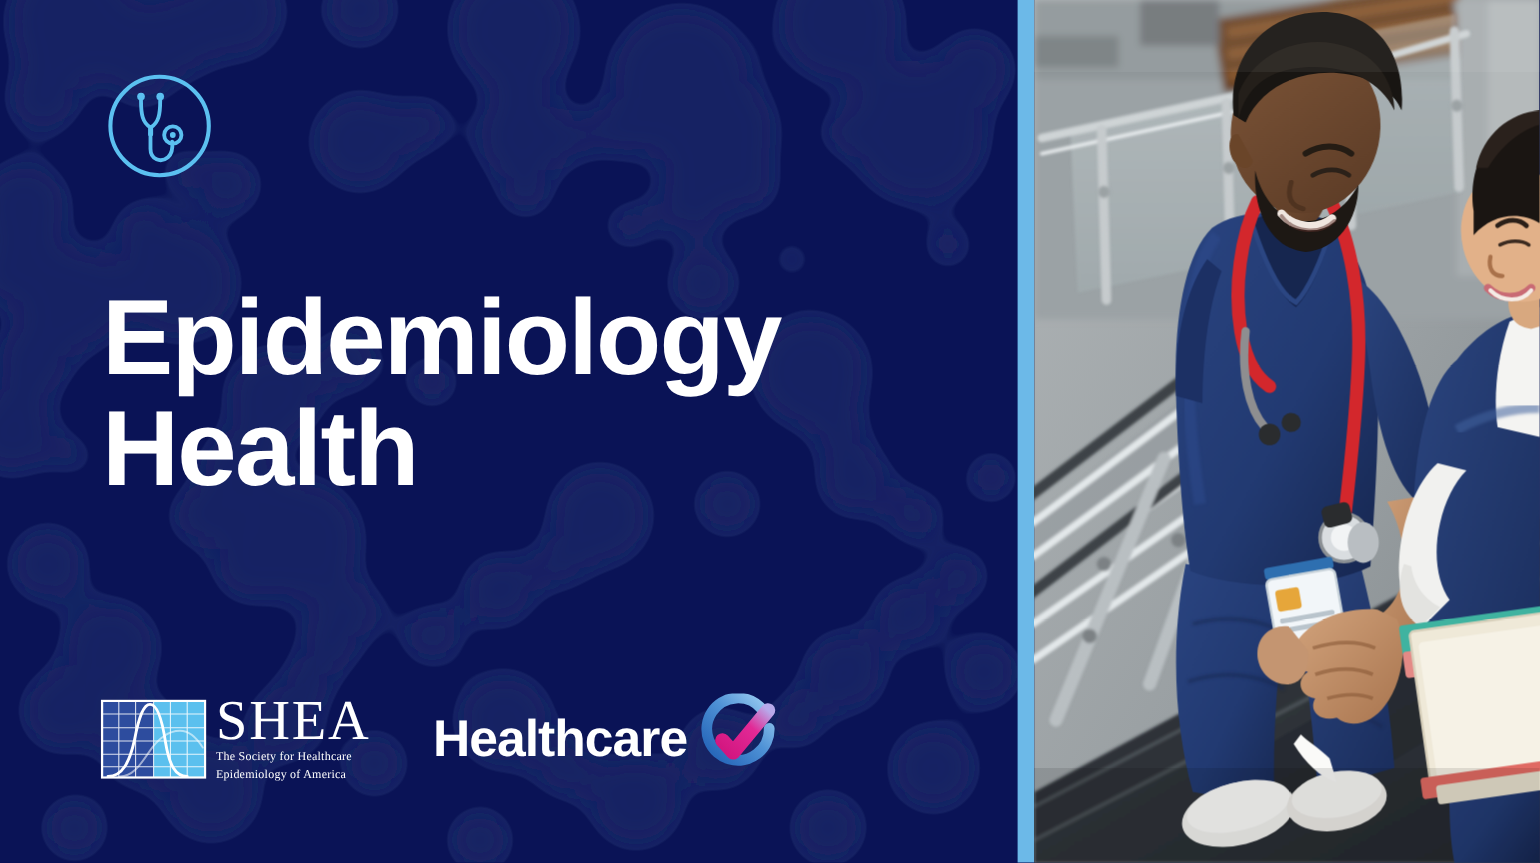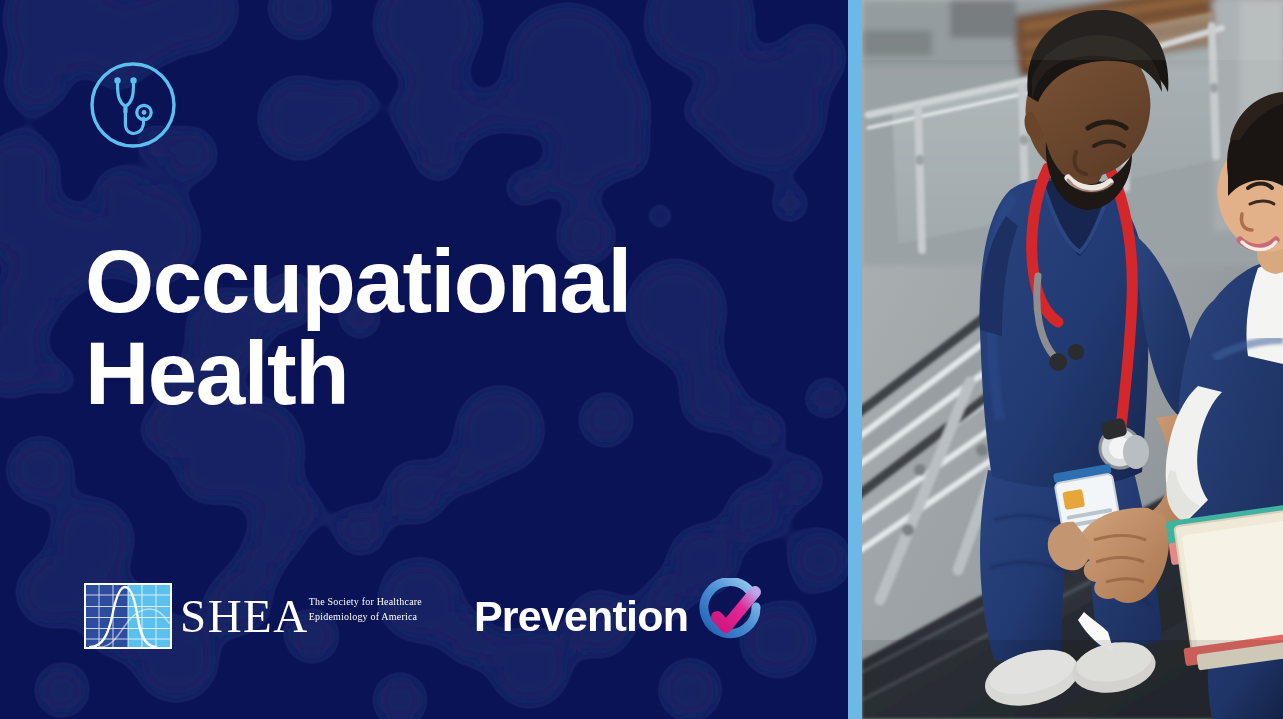--- a/index.html
+++ b/index.html
@@ -99,20 +99,21 @@
     height: 70px;
   }
   .shea-mark {
     width: 88px;
     height: 66px;
     flex: 0 0 auto;
   }
   .shea-words {
     margin-left: 8px;
     display: flex;
+    flex-direction: column;
     justify-content: center;
   }
   .shea-name {
     font-family: "Liberation Serif", serif;
     color: #ffffff;
     font-size: 47px;
     line-height: 44px;
     letter-spacing: 1.5px;
     font-weight: normal;
   }
@@ -266,21 +267,21 @@
 
       <path d="M29.5 23.5 C29.5 36 31 42 37 46 L37 52" fill="none" stroke="#5bc0f0" stroke-width="3.2" stroke-linecap="round"></path>
       <path d="M45.5 23.5 C45.5 36 44 42 38 46 L38 52" fill="none" stroke="#5bc0f0" stroke-width="3.2" stroke-linecap="round"></path>
 
       <path d="M37.4 51 L37.4 64 C37.4 73 46 76 52 71 C55.5 68 56 63 55.5 58" fill="none" stroke="#5bc0f0" stroke-width="3.2" stroke-linecap="round"></path>
 
       <circle cx="56" cy="52.5" r="7.2" fill="none" stroke="#5bc0f0" stroke-width="3.2"></circle>
       <circle cx="56" cy="52.5" r="2.4" fill="#5bc0f0"></circle>
     </svg>
 
-    <div class="title">Occupational
+    <div class="title">Epidemiology
 Health</div>
 
     <div class="logo-row">
 
       <div class="shea-logo">
         <svg class="shea-mark" viewBox="0 0 88 66" width="88" height="66">
           <rect x="1" y="1" width="86" height="64" fill="#2d4c9e"></rect>
           <rect x="44" y="1" width="43" height="64" fill="#5bc0ee"></rect>
           <g stroke="#ffffff" stroke-width="0.9" opacity="0.85">
             <line x1="1" y1="12" x2="87" y2="12"></line>
@@ -299,21 +300,21 @@
           <rect x="1" y="1" width="86" height="64" fill="none" stroke="#ffffff" stroke-width="2"></rect>
         </svg>
         <div class="shea-words">
           <div class="shea-name">SHEA</div>
           <div class="shea-tagline">The Society for Healthcare
 Epidemiology of America</div>
         </div>
       </div>
 
       <div class="prevention-logo">
-        <div class="prevention-word">Prevention</div>
+        <div class="prevention-word">Healthcare</div>
         <svg class="prevention-mark" viewBox="0 0 76 76" width="76" height="76">
           <defs>
             <linearGradient id="ringGrad" x1="0" y1="1" x2="1" y2="0">
               <stop offset="0%" stop-color="#1f5fb4"></stop>
               <stop offset="55%" stop-color="#4f92d6"></stop>
               <stop offset="100%" stop-color="#9ed0f3"></stop>
             </linearGradient>
             <linearGradient id="checkGrad" x1="0" y1="1" x2="1" y2="0">
               <stop offset="0%" stop-color="#d2157f"></stop>
               <stop offset="62%" stop-color="#e22a96"></stop>

